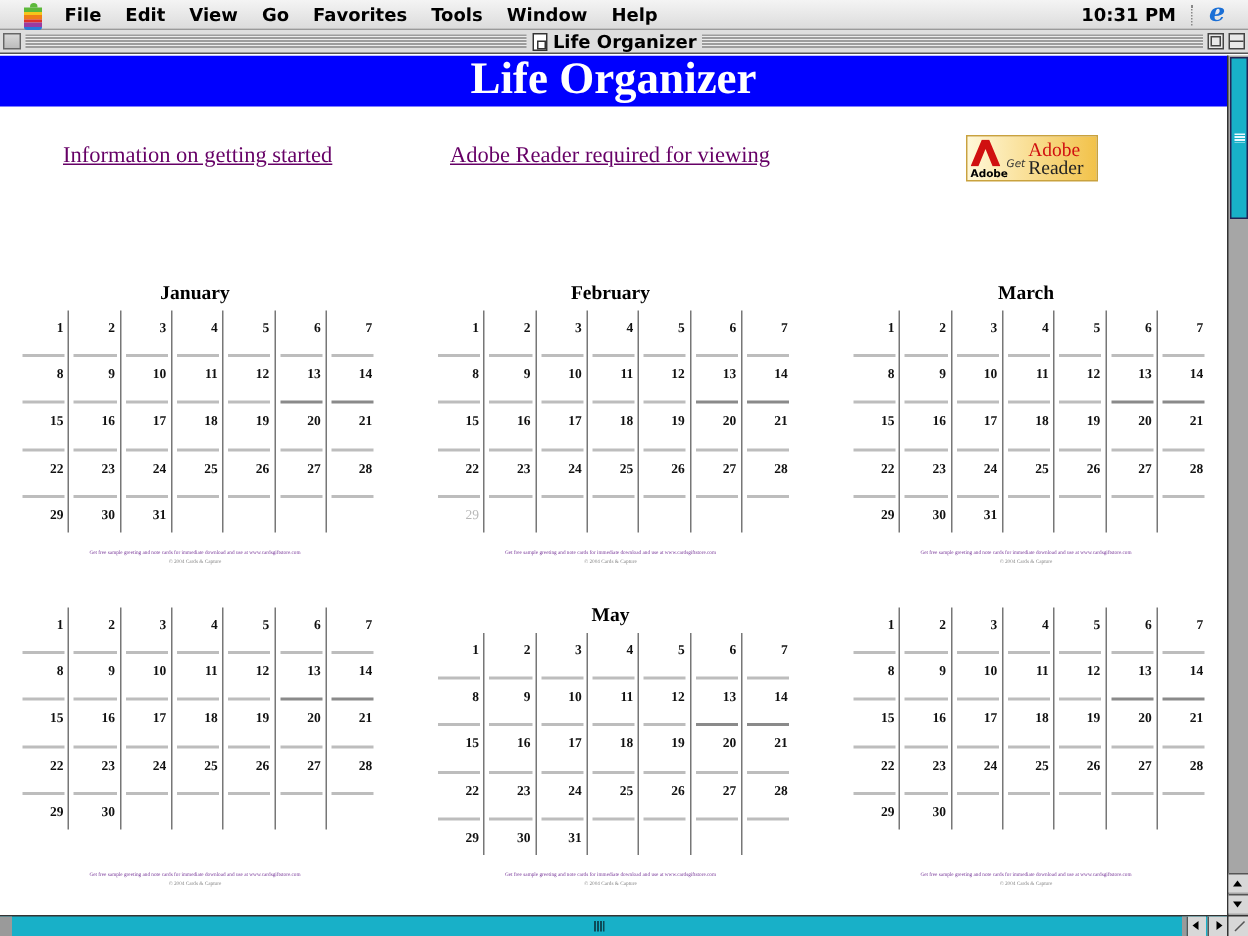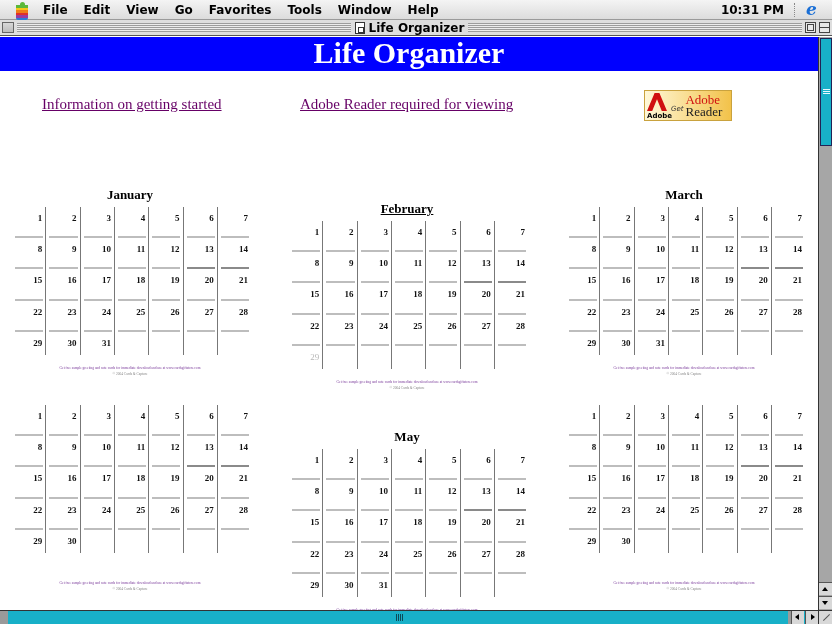--- a/index.html
+++ b/index.html
@@ -220,21 +220,21 @@
           <span class="day" style="left: 137.5px; top: 99.6px;">26</span>
           <span class="day" style="left: 171.8px; top: 99.6px;">27</span>
           <span class="day" style="left: 206.1px; top: 99.6px;">28</span>
           <span class="day" style="left: 0.3px; top: 130.8px;">29</span>
           <span class="day" style="left: 34.6px; top: 130.8px;">30</span>
           <span class="day" style="left: 68.9px; top: 130.8px;">31</span>
         </div>
         <div class="footer-line" style="top: 179px;">Get free sample greeting and note cards for immediate download and use at www.cardsgiftstore.com</div>
         <div class="footer-line small" style="top: 185px;">© 2004 Cards &amp; Capture</div>
       </div>
-      <div class="cal" style="left: 289px; top: 164px; text-decoration: underline;">
+      <div class="cal" style="left: 289px; top: 150px;">
         <div class="cal-title">February</div>
         <div class="grid">
           <div class="vline" style="left: 33.3px;"></div>
           <div class="vline" style="left: 67.6px;"></div>
           <div class="vline" style="left: 101.9px;"></div>
           <div class="vline" style="left: 136.2px;"></div>
           <div class="vline" style="left: 170.5px;"></div>
           <div class="vline" style="left: 204.8px;"></div>
           <div class="hline" style="left: 3px; width: 28.3px; top: 29.2px;"></div>
           <div class="hline" style="left: 37.3px; width: 28.3px; top: 29.2px;"></div>
@@ -432,21 +432,21 @@
           <span class="day" style="left: 103.2px; top: 99.6px;">25</span>
           <span class="day" style="left: 137.5px; top: 99.6px;">26</span>
           <span class="day" style="left: 171.8px; top: 99.6px;">27</span>
           <span class="day" style="left: 206.1px; top: 99.6px;">28</span>
           <span class="day" style="left: 0.3px; top: 130.8px;">29</span>
           <span class="day" style="left: 34.6px; top: 130.8px;">30</span>
         </div>
         <div class="footer-line" style="top: 179px;">Get free sample greeting and note cards for immediate download and use at www.cardsgiftstore.com</div>
         <div class="footer-line small" style="top: 185px;">© 2004 Cards &amp; Capture</div>
       </div>
-      <div class="cal" style="left: 289px; top: 365px; margin-top: 27px;">
+      <div class="cal" style="left: 289px; top: 365px;">
         <div class="cal-title">May</div>
         <div class="grid">
           <div class="vline" style="left: 33.3px;"></div>
           <div class="vline" style="left: 67.6px;"></div>
           <div class="vline" style="left: 101.9px;"></div>
           <div class="vline" style="left: 136.2px;"></div>
           <div class="vline" style="left: 170.5px;"></div>
           <div class="vline" style="left: 204.8px;"></div>
           <div class="hline" style="left: 3px; width: 28.3px; top: 29.2px;"></div>
           <div class="hline" style="left: 37.3px; width: 28.3px; top: 29.2px;"></div>

